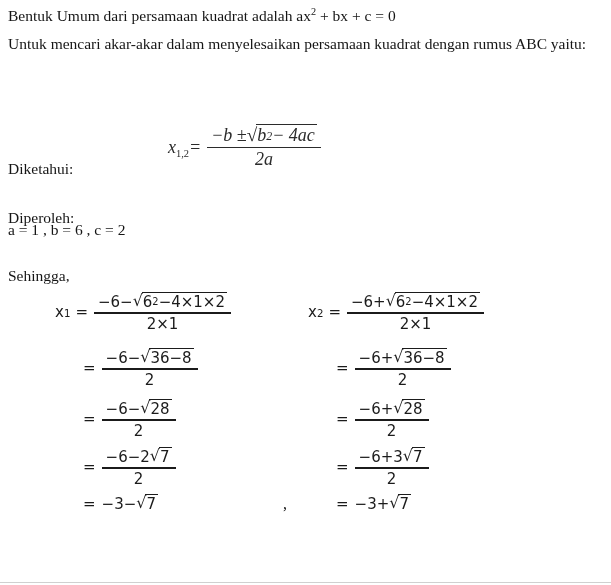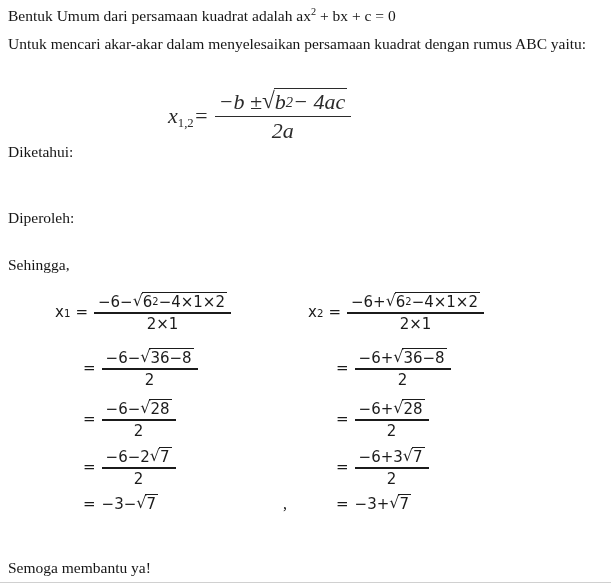--- a/index.html
+++ b/index.html
@@ -60,26 +60,27 @@
     padding:0 2px 0 1px;
     display:inline-flex;
     align-items:center;
   }
   .rad .body sup{font-size:0.66em;vertical-align:super;line-height:0;}
 
   
   .mathserif{
     font-family:"Liberation Serif","DejaVu Serif",serif;
     font-style:italic;
-    font-size:22px;
+    font-size:18px;
     color:#2b2b2b;
     position:absolute;
     display:flex;
     align-items:center;
     white-space:nowrap;
+    margin-top:36px;
   }
   .mathserif sub{font-style:normal;font-size:0.58em;vertical-align:-0.35em;line-height:0;}
   .mathserif sup{font-size:0.62em;vertical-align:super;line-height:0;}
   .mathserif .frac .bar{height:1.4px;background:#2b2b2b;}
   .mathserif .rad .body{border-top:1.4px solid #2b2b2b;}
 
   .comma-sep{
     position:absolute;
     font-family:"Liberation Serif","DejaVu Serif",serif;
     font-size:16px;
@@ -111,25 +112,26 @@
               <sup>2</sup>
               <span> − 4ac</span>
             </span>
         </span>
       </span>
       <span class="bar"></span>
       <span class="den">2a</span>
     </span>
   </div>
 
-  <div class="prose" style="top:142px;">Diketahui:</div>
+  <div class="prose" style="top:159px;">Diketahui:</div>
 
   <div class="prose" style="top:208px;">Diperoleh:</div>
-
-  <div class="prose" style="top:255px;">Sehingga,</div>
+  <div class="prose" style="top:220px;">a = 1 , b = 6 , c = 2</div>
+
+  <div class="prose" style="top:266px;">Sehingga,</div>
 
   <div class="math" style="top:292px;left:55px;">
     <span class="lhs">
         <span class="var">x</span>
         <sub>1</sub>
       </span>
     <span class="eq">=</span>
     <span class="frac">
       <span class="num">
         <span>−6−</span>
@@ -273,16 +275,15 @@
 
   <div class="math" style="top:494px;left:336px;">
     <span class="eq">=</span>
     <span>−3+</span>
     <span class="rad">
       <span class="sign">√</span>
       <span class="body">7</span>
     </span>
   </div>
 
-  <div class="prose" style="top:558px;">Semoga membantu ya!</div>
 
   <div class="divider" style="top:582px;"></div>
 </div>
 
 </body></html>

